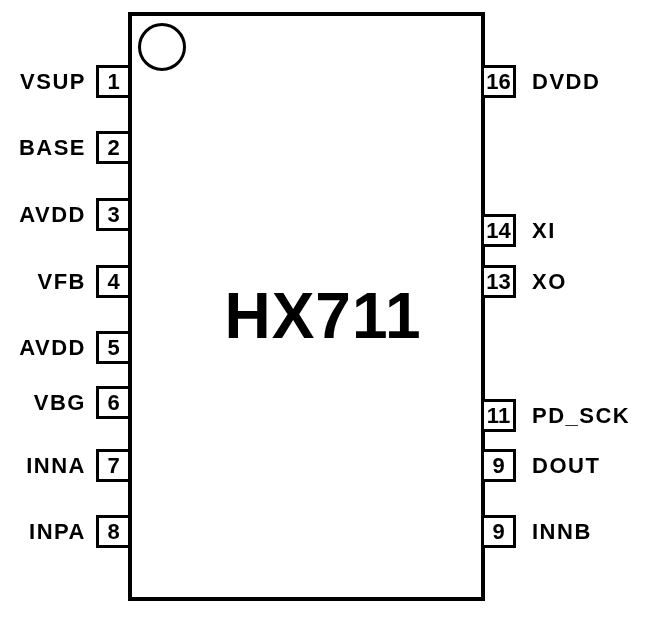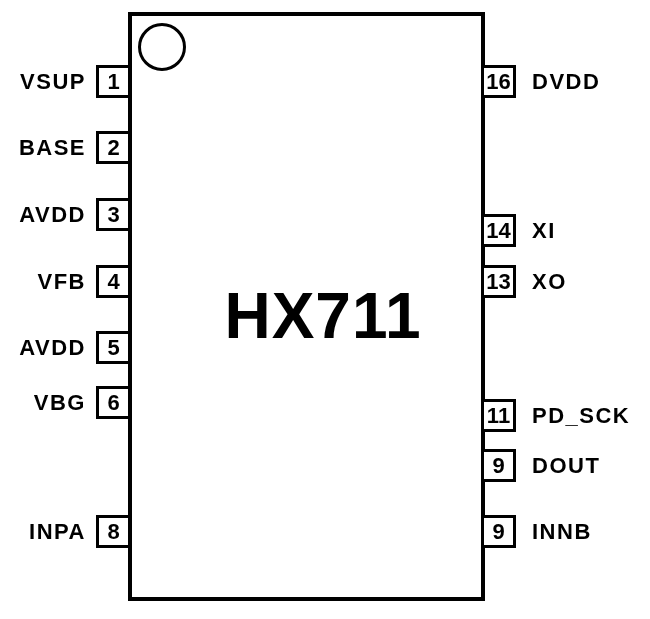--- a/index.html
+++ b/index.html
@@ -140,20 +140,26 @@
     <span class="pin-box">
         <span class="pin-num">5</span>
       </span>
   </div>
   <div class="pin-row left" style="top:386px">
     <span class="pin-label">VBG</span>
     <span class="pin-box">
         <span class="pin-num">6</span>
       </span>
   </div>
+  <div class="pin-row left" style="top:449px">
+    <span class="pin-label">INNA</span>
+    <span class="pin-box">
+        <span class="pin-num">7</span>
+      </span>
+  </div>
   <div class="pin-row left" style="top:515px">
     <span class="pin-label">INPA</span>
     <span class="pin-box">
         <span class="pin-num">8</span>
       </span>
   </div>
 
   <div class="pin-row right" style="top:65px">
     <span class="pin-box">
         <span class="pin-num">16</span>

